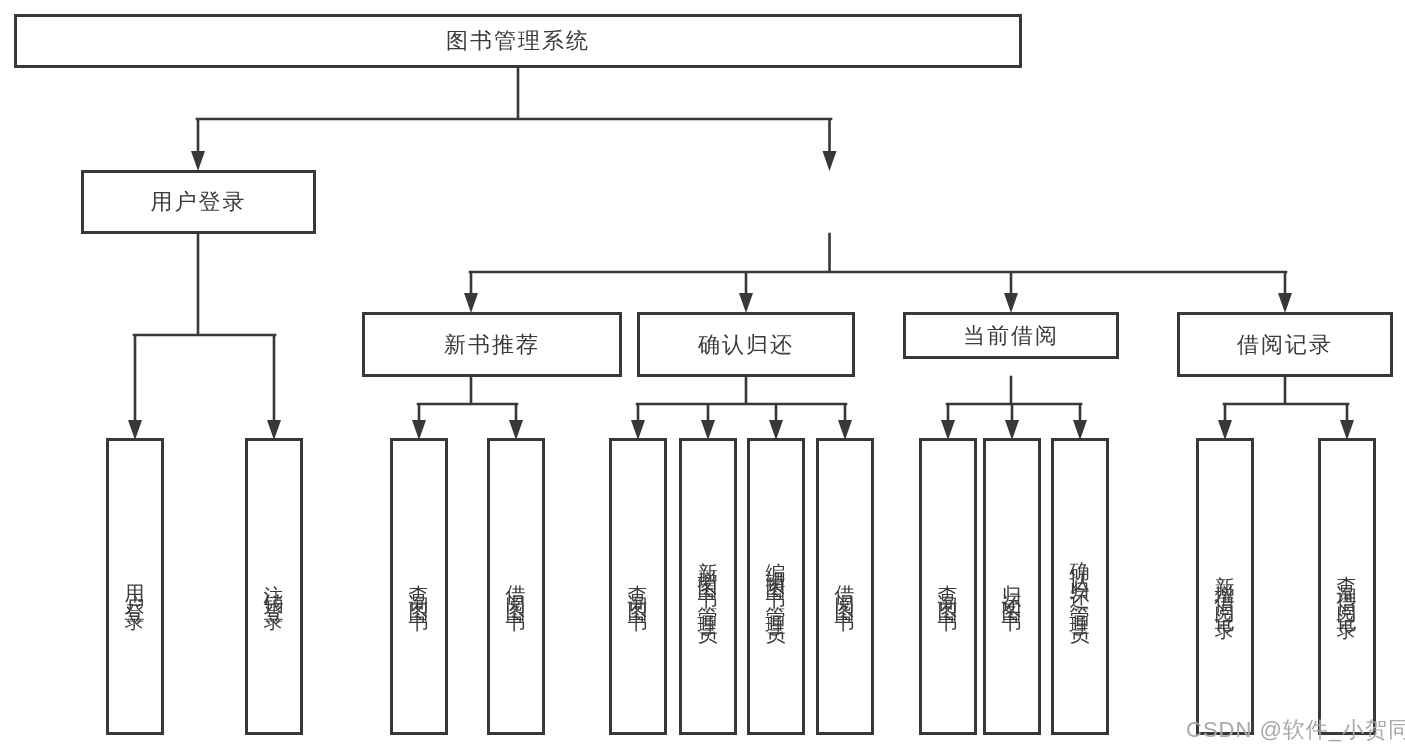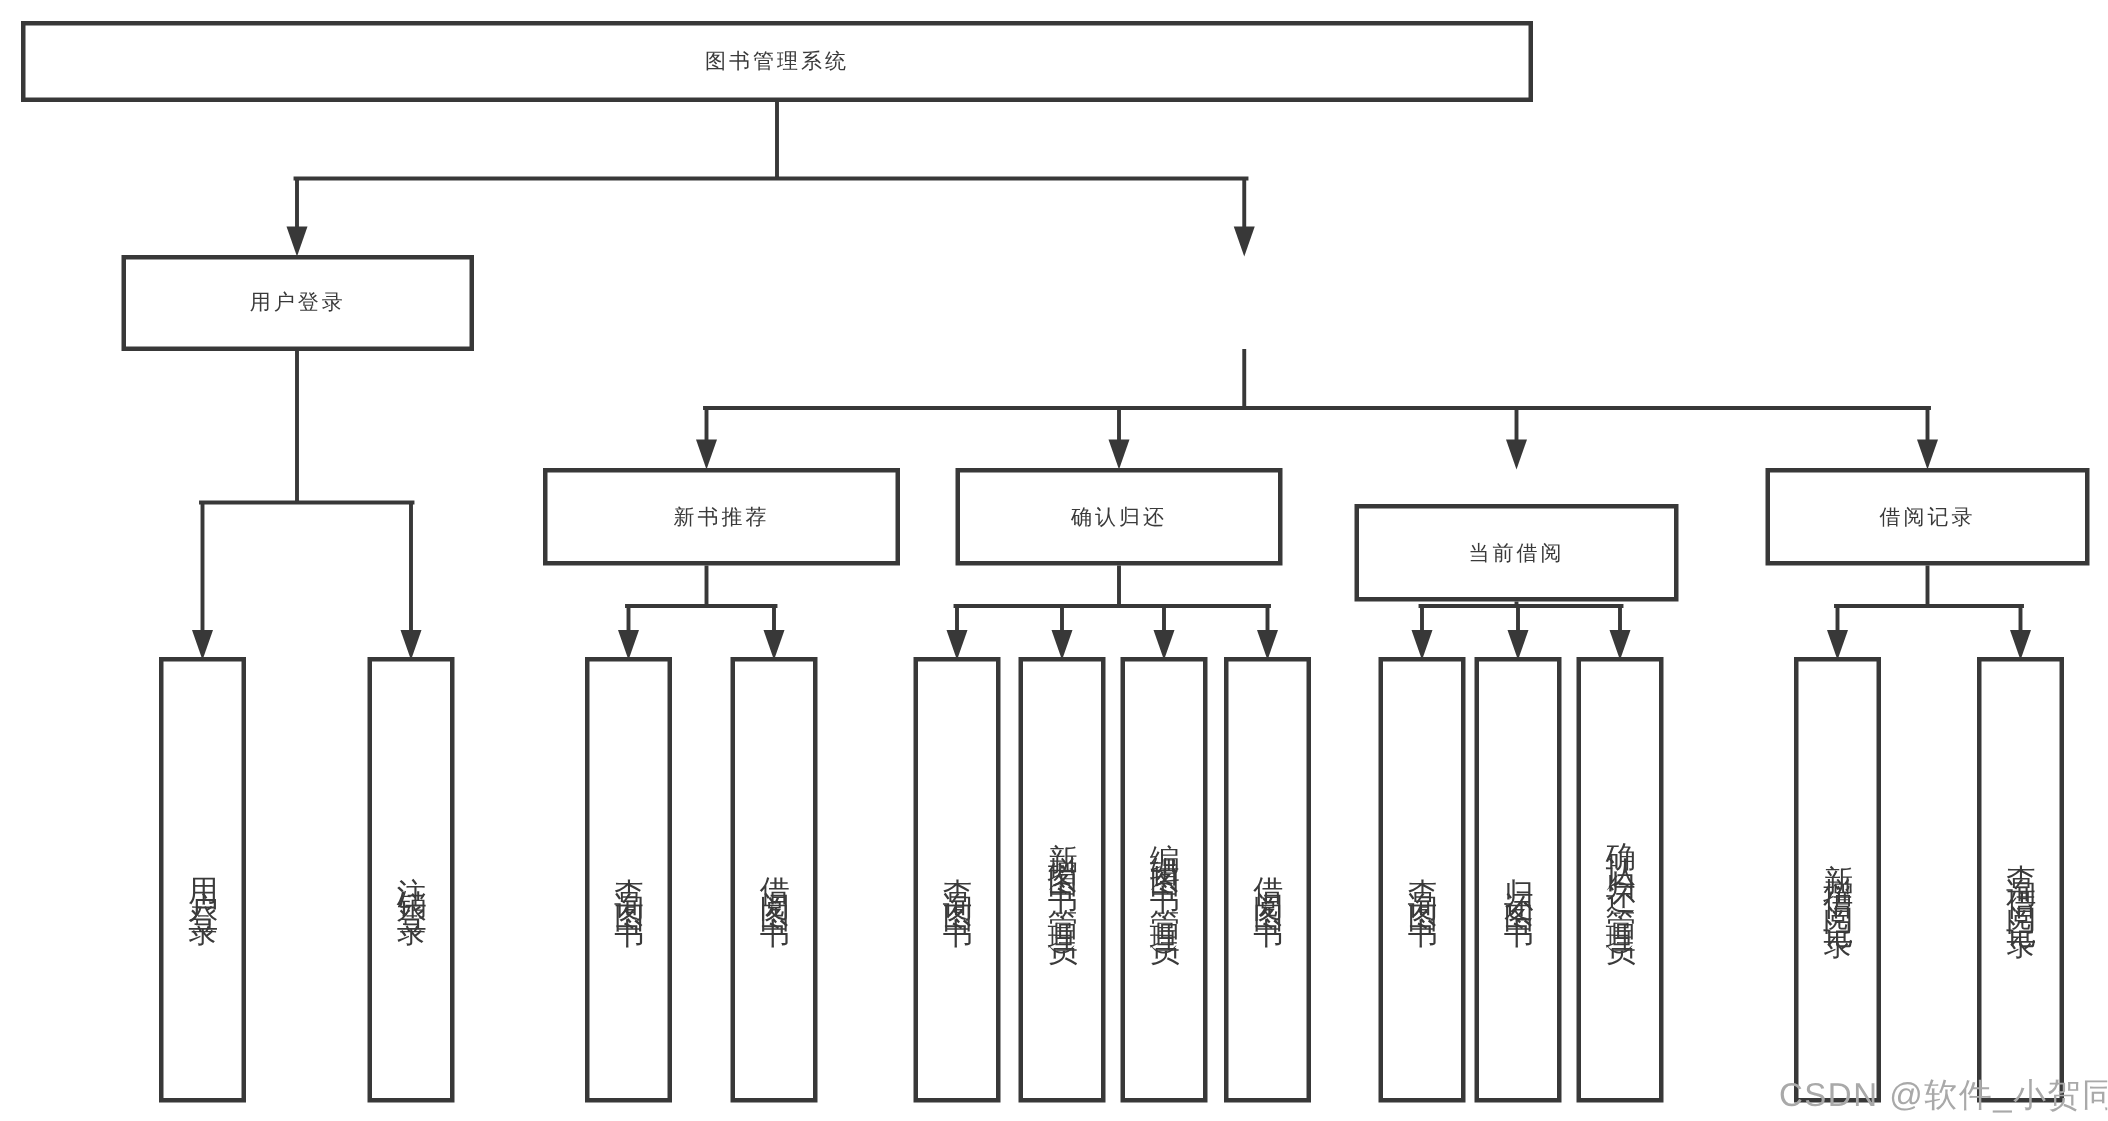--- a/index.html
+++ b/index.html
@@ -28,21 +28,21 @@
     position: absolute;
     box-sizing: border-box;
     border: 3px solid #383838;
     background: #ffffff;
     display: flex;
     align-items: center;
     justify-content: center;
     z-index: 2;
   }
   .node .label {
-    font-size: 14px;
+    font-size: 22px;
     letter-spacing: 2px;
     color: #3a3a3a;
     white-space: nowrap;
   }
   .node.leaf {
     top: 438px;
     width: 58px;
     height: 297px;
   }
   .node.leaf .label {
@@ -113,27 +113,27 @@
   </svg>
 
   <div class="node" style="left:14px; top:14px; width:1008px; height:54px;">
     <span class="label">图书管理系统</span>
   </div>
 
   <div class="node" style="left:81px; top:170px; width:235px; height:64px;">
     <span class="label">用户登录</span>
   </div>
 
-  <div class="node" style="left:362px; top:312px; width:238px; height:65px;">
+  <div class="node" style="left:362px; top:312px; width:260px; height:65px;">
     <span class="label">新书推荐</span>
   </div>
   <div class="node" style="left:637px; top:312px; width:218px; height:65px;">
     <span class="label">确认归还</span>
   </div>
-  <div class="node" style="left:903px; top:312px; width:216px; height:65px;margin-top:24px;">
+  <div class="node" style="left:903px; top:312px; width:216px; height:47px;">
     <span class="label">当前借阅</span>
   </div>
   <div class="node" style="left:1177px; top:312px; width:216px; height:65px;">
     <span class="label">借阅记录</span>
   </div>
 
   <div class="node leaf" style="left:106px;">
     <span class="label">用户登录</span>
   </div>
   <div class="node leaf" style="left:245px;">

